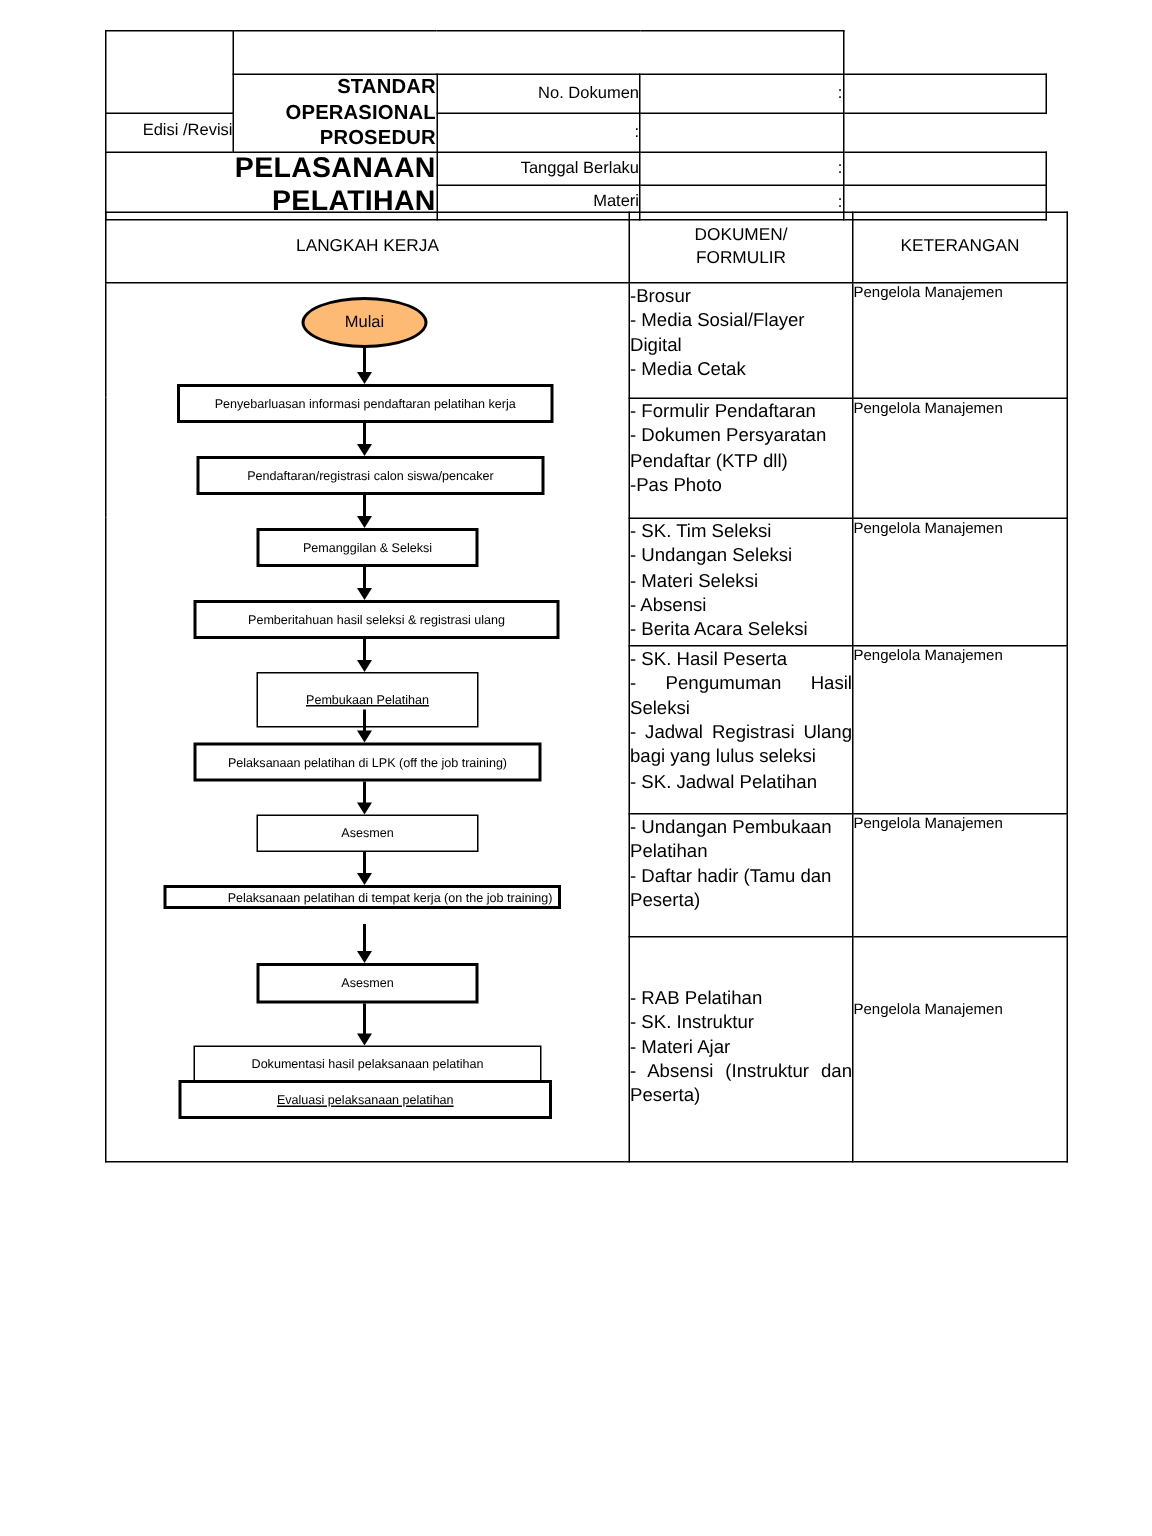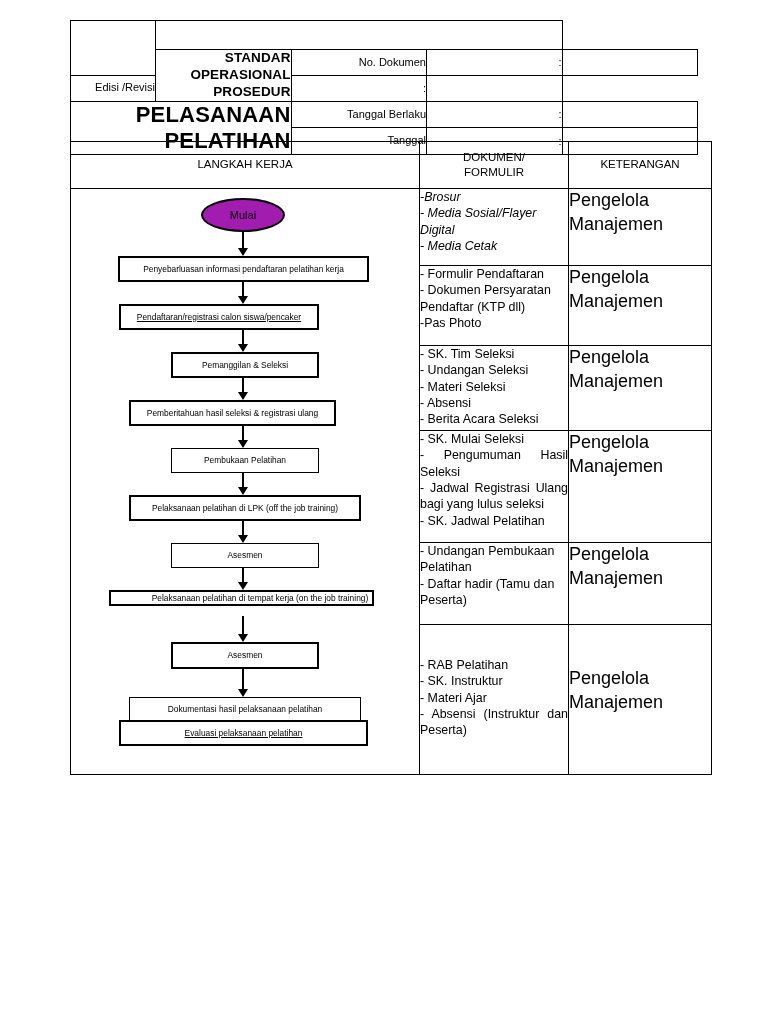--- a/index.html
+++ b/index.html
@@ -45,21 +45,21 @@
     text-align: center;
     font-weight: bold;
     font-size: 13.5px;
     line-height: 1.25;
     padding: 3px 4px 4px 4px;
     letter-spacing: .1px;
   }
   .hdr-title {
     text-align: center;
     font-weight: bold;
-    font-size: 22px;
+    font-size: 19px;
     letter-spacing: .2px;
     padding: 2px 4px 3px 4px;
   }
   .hdr-blank-top {
     height: 28px;
   }
   .lbl-cell {
     font-size: 11px;
     padding: 1px 3px 1px 5px;
     line-height: 1.25;
@@ -103,21 +103,21 @@
   .col-ket     { width: 138px; }
 
   .doc-cell {
     font-size: 12.4px;
     line-height: 1.32;
     padding: 6px 5px 6px 6px;
     vertical-align: top;
   }
   .doc-cell.justify { text-align: justify; text-align-last: left; }
   .ket-cell {
-    font-size: 18px;
+    font-size: 10px;
     line-height: 1.32;
     padding: 6px 5px 6px 8px;
     vertical-align: middle;
   }
   .ket-cell.top-align { vertical-align: top; padding-top: 24px; }
 
   
   .flow-cell {
     position: relative;
     height: 548px;
@@ -125,21 +125,21 @@
   }
   .flow {
     position: relative;
     width: 100%;
     height: 100%;
   }
   .fl-ellipse {
     position: absolute;
     border: 2.1px solid #000;
     border-radius: 50%;
-    background: #a21caf;
+    background: #fdba74;
     display: flex;
     align-items: center;
     justify-content: center;
     font-size: 11px;
     box-sizing: border-box;
   }
   .fl-box {
     position: absolute;
     border: 2.1px solid #000;
     background: #fff;
@@ -198,21 +198,21 @@
       <td class="colon-cell">:</td>
       <td class="val-cell"></td>
     </tr>
     <tr>
       <td class="hdr-title" colspan="2" rowspan="2">PELASANAAN PELATIHAN</td>
       <td class="lbl-cell w-label">Tanggal Berlaku</td>
       <td class="colon-cell">:</td>
       <td class="val-cell"></td>
     </tr>
     <tr>
-      <td class="lbl-cell w-label">Tanggal</td>
+      <td class="lbl-cell w-label">Materi</td>
       <td class="colon-cell">:</td>
       <td class="val-cell"></td>
     </tr>
   </tbody>
     </table>
 
   <table class="main-table">
     <tbody>
         <tr>
       <th class="col-langkah">LANGKAH KERJA</th>
@@ -232,39 +232,39 @@
             <div class="shaft" style="height:17px;"></div>
                 <div class="head" style="top:16px;"></div>
           </div>
 
           <div class="fl-box" style="left:47px; top:67px; width:251px; height:26px;">Penyebarluasan informasi pendaftaran pelatihan kerja</div>
           <div class="fl-arrow" style="left:172px; top:93px; height:22px;">
             <div class="shaft" style="height:15px;"></div>
                 <div class="head" style="top:14px;"></div>
           </div>
 
-          <div class="fl-box" style="left:48px; top:115px; width:200px; height:26px;text-decoration:underline;">Pendaftaran/registrasi calon siswa/pencaker</div>
+          <div class="fl-box" style="left:60px; top:115px; width:232px; height:26px;">Pendaftaran/registrasi calon siswa/pencaker</div>
           <div class="fl-arrow" style="left:172px; top:141px; height:22px;">
             <div class="shaft" style="height:15px;"></div>
                 <div class="head" style="top:14px;"></div>
           </div>
 
           <div class="fl-box" style="left:100px; top:163px; width:148px; height:26px;">Pemanggilan &amp; Seleksi</div>
           <div class="fl-arrow" style="left:172px; top:189px; height:22px;">
             <div class="shaft" style="height:15px;"></div>
                 <div class="head" style="top:14px;"></div>
           </div>
 
-          <div class="fl-box" style="left:58px; top:211px; width:207px; height:26px;">Pemberitahuan hasil seleksi &amp; registrasi ulang</div>
+          <div class="fl-box" style="left:58px; top:211px; width:244px; height:26px;">Pemberitahuan hasil seleksi &amp; registrasi ulang</div>
           <div class="fl-arrow" style="left:172px; top:237px; height:22px;">
             <div class="shaft" style="height:15px;"></div>
                 <div class="head" style="top:14px;"></div>
           </div>
 
-          <div class="fl-box thin" style="left:100px; top:259px; width:148px; height:25px;">Pembukaan Pelatihan</div>
+          <div class="fl-box thin" style="left:100px; top:259px; width:148px; height:37px;text-decoration:underline;">Pembukaan Pelatihan</div>
           <div class="fl-arrow" style="left:172px; top:284px; height:22px;">
             <div class="shaft" style="height:15px;"></div>
                 <div class="head" style="top:14px;"></div>
           </div>
 
           <div class="fl-box" style="left:58px; top:306px; width:232px; height:26px;">Pelaksanaan pelatihan di LPK (off the job training)</div>
           <div class="fl-arrow" style="left:172px; top:332px; height:22px;">
             <div class="shaft" style="height:15px;"></div>
                 <div class="head" style="top:14px;"></div>
           </div>
@@ -290,21 +290,21 @@
           <div class="fl-box thin" style="left:58px; top:508px; width:232px; height:25px;">Dokumentasi hasil pelaksanaan pelatihan</div>
           <div class="fl-arrow" style="left:172px; top:533px; height:22px;">
             <div class="shaft" style="height:15px;"></div>
                 <div class="head" style="top:14px;"></div>
           </div>
 
           <div class="fl-box" style="left:48px; top:531px; width:249px; height:26px;text-decoration:underline;">Evaluasi pelaksanaan pelatihan</div>
 
         </div>
       </td>
-      <td class="doc-cell" style="height:76px;font-style:italic;">
+      <td class="doc-cell" style="height:76px;">
             <div>-Brosur</div>
             <div>- Media Sosial/Flayer Digital</div>
             <div> - Media Cetak</div>
           </td>
       <td class="ket-cell">Pengelola Manajemen</td>
     </tr>
 
     <tr>
       <td class="doc-cell" style="height:79px;">
             <div>- Formulir Pendaftaran</div>
@@ -320,21 +320,21 @@
             <div>- Undangan Seleksi</div>
             <div>- Materi Seleksi</div>
             <div>- Absensi</div>
             <div>- Berita Acara Seleksi</div>
           </td>
       <td class="ket-cell">Pengelola Manajemen</td>
     </tr>
 
     <tr>
       <td class="doc-cell justify" style="height:111px;">
-            <div>- SK. Mulai Seleksi</div>
+            <div>- SK. Hasil Peserta</div>
             <div>- Pengumuman Hasil Seleksi</div>
             <div>- Jadwal Registrasi Ulang bagi yang lulus seleksi</div>
             <div>- SK. Jadwal Pelatihan</div>
           </td>
       <td class="ket-cell">Pengelola Manajemen</td>
     </tr>
 
     <tr>
       <td class="doc-cell" style="height:81px;">
             <div>- Undangan Pembukaan Pelatihan</div>

